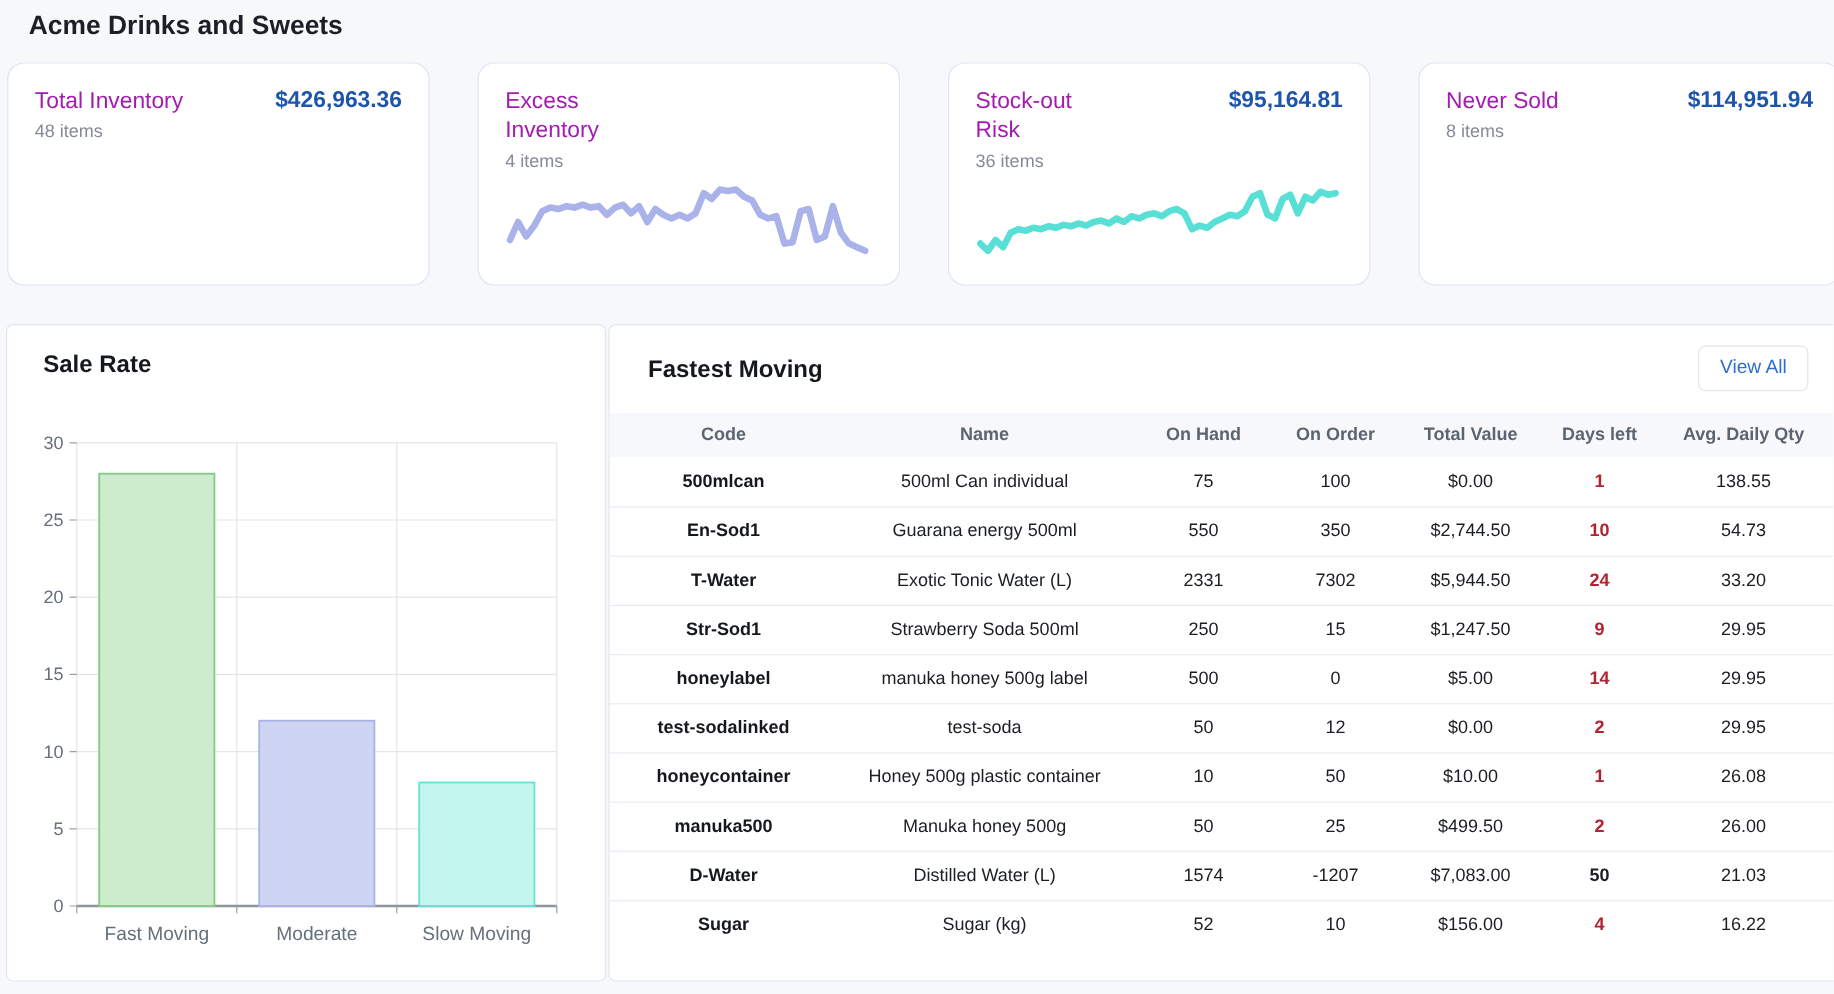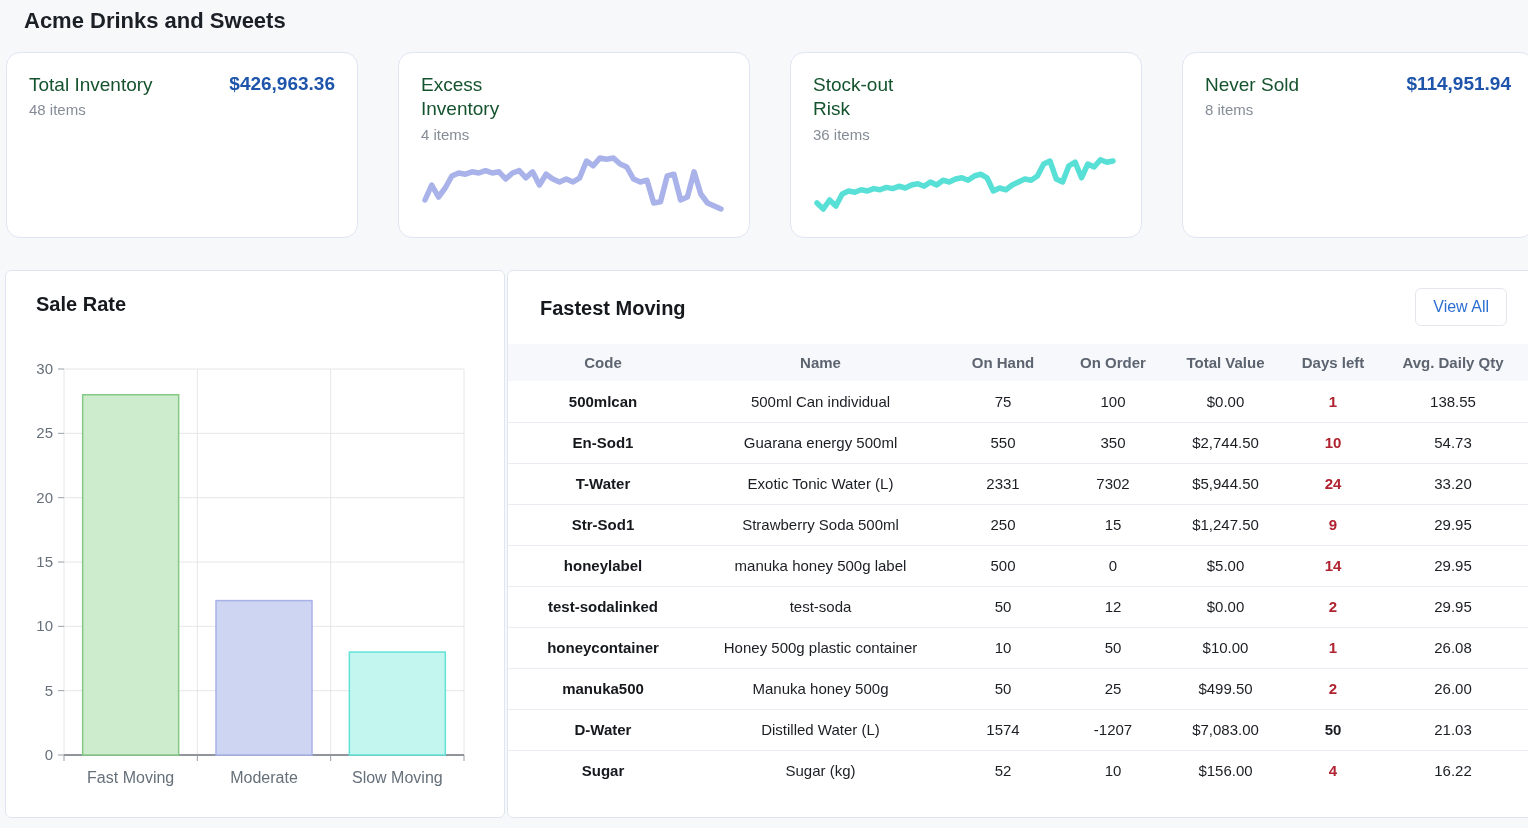--- a/index.html
+++ b/index.html
@@ -21,21 +21,21 @@
   }
   .card {
     width:352px; height:186px; flex:0 0 352px;
     background:#ffffff;
     border:1px solid #dfe5f3;
     border-radius:14px;
     padding:20px 22px;
     position:relative;
   }
   .card-top { display:flex; justify-content:space-between; }
-  .card-label { font-size:19px; color:#14532d; line-height:1.28; max-width:200px; }
+  .card-label { font-size:19px; color:#a21caf; line-height:1.28; max-width:200px; }
   .card:nth-child(2) .card-label, .card:nth-child(3) .card-label { max-width:115px; }
   .card-items { font-size:15px; color:#858c96; margin-top:4px; }
   .card-value { font-size:19px; font-weight:bold; color:#1e55ab; white-space:nowrap; }
   .spark { position:absolute; left:20px; bottom:16px; width:308px; height:72px; }
   
   .panel {
     position:absolute; top:270px; height:548px;
     background:#ffffff; border:1px solid #e0e6f1; border-radius:6px;
   }
   .panel-sale  { left:5px;  width:500px; }
@@ -93,20 +93,21 @@
     <svg class="spark" viewBox="0 0 308 72">
         <polyline points="6.0,51.0 12.7,36.0 19.5,48.0 26.2,39.0 32.9,27.0 39.6,24.0 46.4,25.2 53.1,22.8 59.8,24.0 66.5,21.6 73.3,24.0 80.0,22.8 86.7,30.0 93.5,24.0 100.2,21.6 106.9,28.8 113.6,22.8 120.4,36.0 127.1,25.2 133.8,30.0 140.5,33.0 147.3,30.0 154.0,33.0 160.7,28.8 167.5,12.0 174.2,16.8 180.9,9.0 187.6,10.2 194.4,9.0 201.1,15.0 207.8,18.0 214.5,30.0 221.3,33.0 228.0,31.2 234.7,54.0 241.5,52.8 248.2,27.0 254.9,25.2 261.6,51.0 268.4,48.0 275.1,22.8 281.8,45.0 288.5,54.0 295.3,57.0 302.0,60.0" fill="none" stroke="#a9b3ea" stroke-width="5.5" stroke-linecap="round" stroke-linejoin="round"></polyline>
       </svg>
   </div>
   <div class="card">
     <div class="card-top">
       <div>
         <div class="card-label">Stock-out Risk</div>
         <div class="card-items">36 items</div>
       </div>
+      <div class="card-value">$95,164.81</div>
     </div>
     <svg class="spark" viewBox="0 0 308 72">
         <polyline points="6.0,54.0 12.3,60.0 18.6,51.0 24.9,57.0 31.2,45.0 37.5,42.0 43.8,43.2 50.1,40.8 56.4,42.0 62.7,39.6 69.0,40.8 75.3,38.4 81.6,39.6 87.9,37.2 94.2,39.0 100.5,36.0 106.8,34.8 113.1,37.2 119.4,33.0 125.7,36.0 132.0,31.2 138.3,33.0 144.6,30.0 150.9,28.8 157.1,31.2 163.4,27.0 169.7,25.2 176.0,28.8 182.3,42.0 188.6,39.0 194.9,40.8 201.2,36.0 207.5,33.0 213.8,30.0 220.1,31.2 226.4,27.0 232.7,15.0 239.0,12.0 245.3,30.0 251.6,33.0 257.9,16.8 264.2,13.2 270.5,28.8 276.8,15.0 283.1,18.0 289.4,10.8 295.7,13.2 302.0,12.0" fill="none" stroke="#58e0d6" stroke-width="5.5" stroke-linecap="round" stroke-linejoin="round"></polyline>
       </svg>
   </div>
   <div class="card">
     <div class="card-top">
       <div>
         <div class="card-label">Never Sold</div>
         <div class="card-items">8 items</div>

